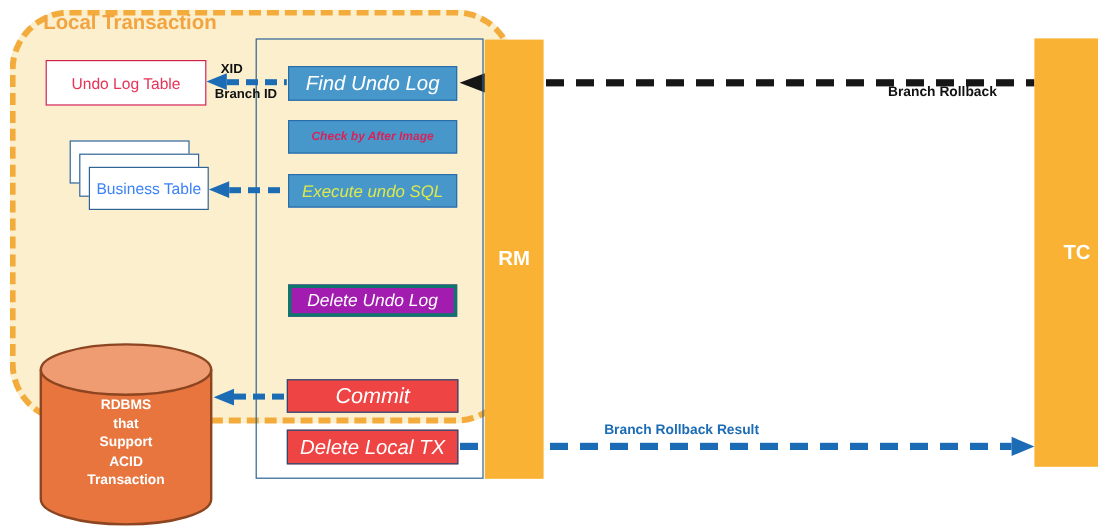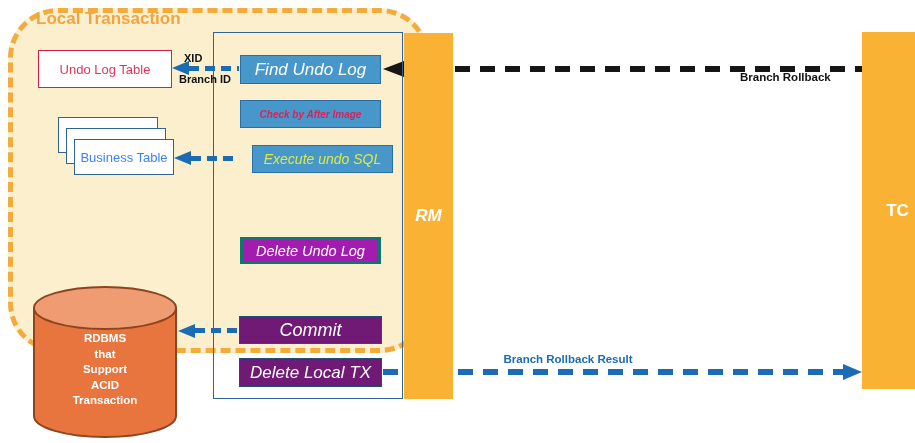--- a/index.html
+++ b/index.html
@@ -22,35 +22,35 @@
   .container-box{
     left:213px;top:32px;width:190px;height:367px;box-sizing:border-box;
     border:1.5px solid #2E6393;background:transparent;z-index:3;
   }
 
   
   .lifeline{
     background:#F9B233;z-index:5;display:flex;align-items:center;justify-content:center;
     color:#fff;font-weight:bold;font-size:17px;
   }
-  .rm-bar{left:404px;top:33px;width:49px;height:366px;font-style:italic;}
+  .rm-bar{left:404px;top:33px;width:49px;height:366px;}
   .tc-bar{left:862px;top:32px;width:71px;height:357px;align-items:center;}
 
   
   .action{
     left:240px;width:141px;box-sizing:border-box;z-index:6;
     display:flex;align-items:center;justify-content:center;
     font-style:italic;color:#fff;
   }
   .blue-mid{background:#4797CB;border:1px solid #2B6DA8;}
   .blue-light{background:#a21caf;border:3px solid #0f766e;}
-  .blue-dark{background:#701a75;border:1px solid #1F4E79;}
+  .blue-dark{background:#ef4444;border:1px solid #1F4E79;}
   .act-find{top:55px;height:29px;font-size:17px;}
   .act-check{top:100px;height:28px;font-size:10px;font-weight:600;color:#D6245A;}
-  .act-exec{top:145px;height:28px;font-size:14px;color:#DDE94A;margin-left:12px;}
+  .act-exec{top:145px;height:28px;font-size:14px;color:#DDE94A;}
   .act-delete{top:237px;height:27px;font-size:14.5px;}
   .act-commit{left:239px;top:316px;width:143px;height:28px;font-size:18px;}
   .act-after{left:239px;top:358px;width:143px;height:29px;font-size:17px;}
 
   
   .undo-box{
     left:38px;top:50px;width:134px;height:38px;box-sizing:border-box;z-index:6;
     background:#fff;border:1.5px solid #D2214B;display:flex;align-items:center;justify-content:center;
     color:#E73358;font-size:13px;
   }

